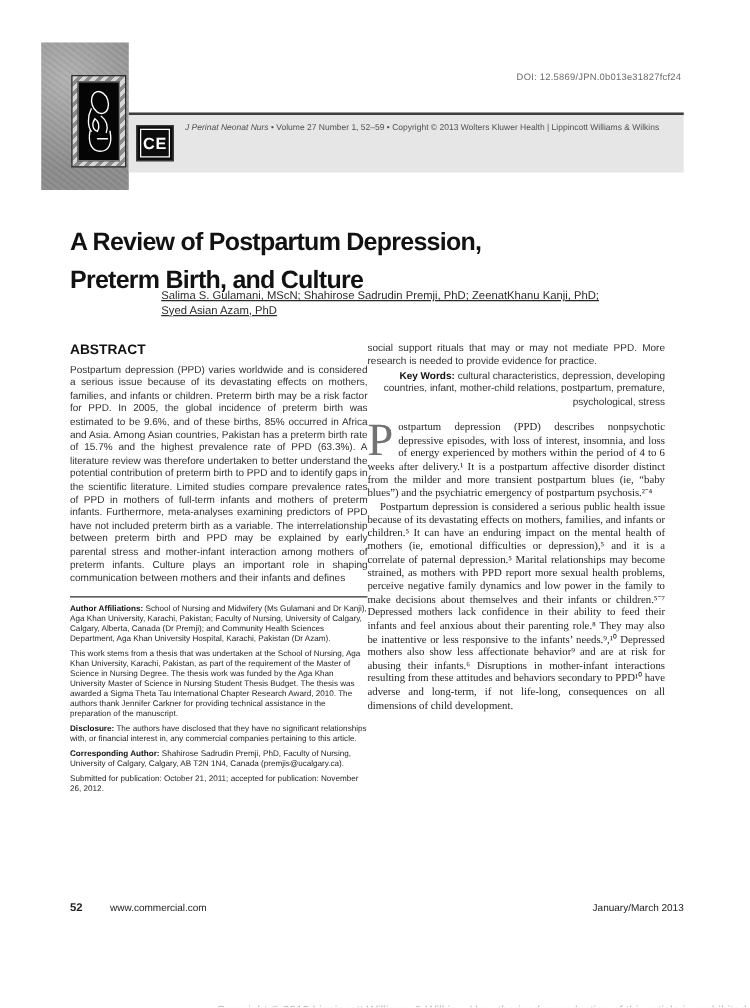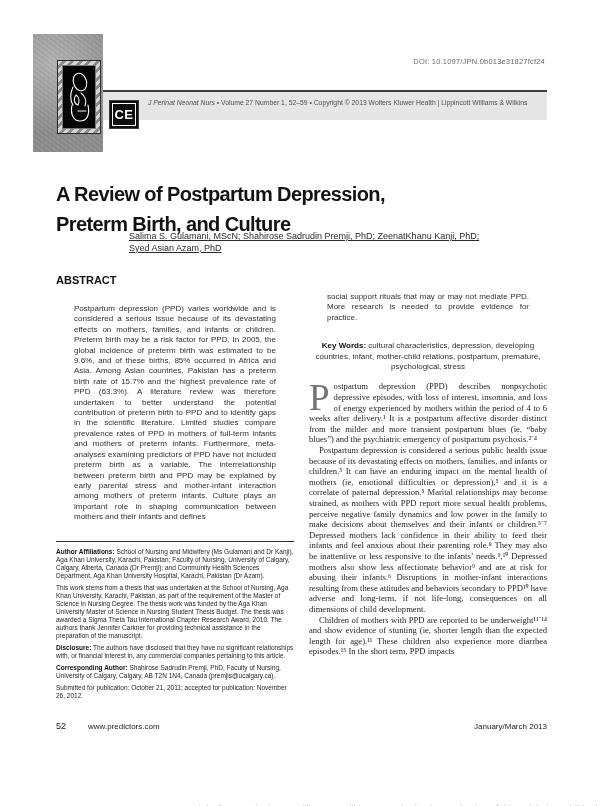--- a/index.html
+++ b/index.html
@@ -24,21 +24,21 @@
     width:100%; height:100%; background:#050505; border:1px solid #777;
     box-sizing:border-box; display:flex; align-items:center; justify-content:center;
   }
   .ornament-inner svg { display:block; }
 
   
   .doi { position:absolute; right:55px; top:57px; font-size:7.5px; color:#6a6a6a; letter-spacing:0.2px; }
 
   
   .header-bar {
-    position:absolute; left:103px; right:53px; top:90px; height:30px;
+    position:absolute; left:103px; right:53px; top:90px; height:48px;
     background:#e6e6e6; border-top:2px solid #3d3d3d; box-sizing:border-box;
   }
   .ce-badge {
     position:absolute; left:6px; top:8px; width:30px; height:29px;
     background:#0d0d0d; border:1px solid #3a3a3a; box-sizing:border-box;
   }
   .ce-badge-inner {
     position:absolute; left:2px; top:2px; right:2px; bottom:2px;
     border:1px solid #ffffff; display:flex; align-items:center; justify-content:center;
     color:#ffffff; font-weight:bold; font-size:13px; letter-spacing:0.5px;
@@ -52,46 +52,46 @@
   .title {
     position:absolute; left:56px; top:166px; width:500px;
     font-size:20px; line-height:30px; font-weight:bold; letter-spacing:-0.6px; color:#121212;
   }
   .authors {
     position:absolute; left:129px; top:231px; width:420px;
     font-size:9px; line-height:11.5px; color:#2a2a2a;text-decoration:underline;
   }
 
   
-  .columns { position:absolute; left:56px; top:274px; width:492px; display:flex; gap:15px; }
+  .columns { position:absolute; left:56px; top:274px; width:492px; display:flex; }
   .col { width:238px; box-sizing:border-box; }
 
   .abstract-heading { margin:0 0 5px 0; font-size:11px; font-weight:bold; color:#111; }
-  .abstract-text { margin:18px; font-size:8px; line-height:10.4px; text-align:justify; color:#303030; }
+  .abstract-text { margin:0; font-size:8px; line-height:10.4px; text-align:justify; color:#303030; }
 
   .affil-rule { border:none; border-top:1.5px solid #2e2e2e; margin:9px 0 6px 0; }
   .affil p { margin:0 0 4px 0; font-size:6.5px; line-height:8px; color:#262626; text-align:left; }
   .affil b { color:#111; }
 
-  .keywords { margin:1px 0 0 0; font-size:8px; line-height:10.4px; color:#303030; text-align:center; }
+  .keywords { margin:1px 0 0 0; font-size:8px; line-height:10.4px; color:#303030; text-align:right; }
   .keywords b { color:#111; }
   .body-para {
     margin:0; font-family:"Liberation Serif", serif; font-size:8.6px; line-height:10.6px;
     text-align:justify; color:#1e1e1e;
   }
   .body-para.first { margin-top:9px; }
   .body-para.indent { text-indent:10px; }
   .dropcap {
     float:left; font-family:"Liberation Serif", serif; font-size:37px; line-height:29px;
     padding:2px 4px 0 0; color:#737373; font-weight:normal;
   }
 
   
   .footer-left { position:absolute; left:56px; top:721px; font-size:8px; color:#222; }
-  .page-number { font-weight:normal; font-size:9px; margin-right:22px; }
+  .page-number { font-weight:bold; font-size:9px; margin-right:22px; }
   .footer-right { position:absolute; right:53px; top:722px; font-size:8px; color:#222;text-align:center; }
   .copyright {
     position:absolute; left:15px; right:0; top:755px; text-align:right;
     font-size:9.5px; color:#b2b2b2;margin-top:48px;
   }
 </style>
 </head>
 <body>
 
 <div class="page">
@@ -106,21 +106,21 @@
             <path d="M8 38 C6 48 10 54 16 54 C23 54 26 48 24 38"></path>
             <path d="M12 28 C9 32 10 37 14 38 C16 34 15 30 12 28 Z"></path>
             <path d="M17 26 C21 29 23 34 21 39"></path>
             <path d="M14 44 L22 44"></path>
           </g>
         </svg>
       </div>
     </div>
   </div>
 
-  <div class="doi">DOI: 10.1097/JPN.0b013e31827fcf24</div>
+  <div class="doi">DOI: 12.5869/JPN.0b013e31827fcf24</div>
 
   <div class="header-bar">
     <div class="ce-badge">
       <div class="ce-badge-inner">CE</div>
     </div>
     <div class="header-text">
       <div class="journal-line">
         <span class="journal-name">J Perinat Neonat Nurs</span><span> • Volume 27 Number 1, 52–59 • Copyright © 2013 Wolters Kluwer Health | Lippincott Williams &amp; Wilkins</span>
       </div>
     </div>
@@ -155,23 +155,22 @@
       </div>
     </div>
 
     <div class="col">
       <p class="abstract-text">social support rituals that may or may not mediate PPD. More research is needed to provide evidence for practice.</p>
       <p class="keywords"><b>Key Words:</b>
         <span>cultural characteristics, depression, developing countries, infant, mother-child relations, postpartum, premature, psychological, stress</span></p>
 
       <p class="body-para first"><span class="dropcap">P</span><span>ostpartum depression (PPD) describes nonpsychotic depressive episodes, with loss of interest, insomnia, and loss of energy experienced by mothers within the period of 4 to 6 weeks after delivery.¹ It is a postpartum affective disorder distinct from the milder and more transient postpartum blues (ie, “baby blues”) and the psychiatric emergency of postpartum psychosis.²⁻⁴</span></p>
       <p class="body-para indent">Postpartum depression is considered a serious public health issue because of its devastating effects on mothers, families, and infants or children.⁵ It can have an enduring impact on the mental health of mothers (ie, emotional difficulties or depression),⁵ and it is a correlate of paternal depression.⁵ Marital relationships may become strained, as mothers with PPD report more sexual health problems, perceive negative family dynamics and low power in the family to make decisions about themselves and their infants or children.⁵⁻⁷ Depressed mothers lack confidence in their ability to feed their infants and feel anxious about their parenting role.⁸ They may also be inattentive or less responsive to the infants’ needs.⁹,¹⁰ Depressed mothers also show less affectionate behavior⁹ and are at risk for abusing their infants.⁶ Disruptions in mother-infant interactions resulting from these attitudes and behaviors secondary to PPD¹⁰ have adverse and long-term, if not life-long, consequences on all dimensions of child development.</p>
-      <p class="body-para indent">Children of mothers with PPD are reported to be underweight¹¹⁻¹⁴ and show evidence of stunting (ie, shorter length than the expected length for age).¹¹ These children also experience more diarrhea episodes.¹⁵ In the short term, PPD impacts</p>
     </div>
   </div>
 
   <div class="footer-left">
-    <span class="page-number">52</span><span>www.predictors.com</span>
+    <span class="page-number">52</span><span>www.commercial.com</span>
   </div>
   <div class="footer-right">January/March 2013</div>
   <div class="copyright">Copyright © 2013 Lippincott Williams &amp; Wilkins. Unauthorized reproduction of this article is prohibited.</div>
 
 </div>
 
 </body></html>

